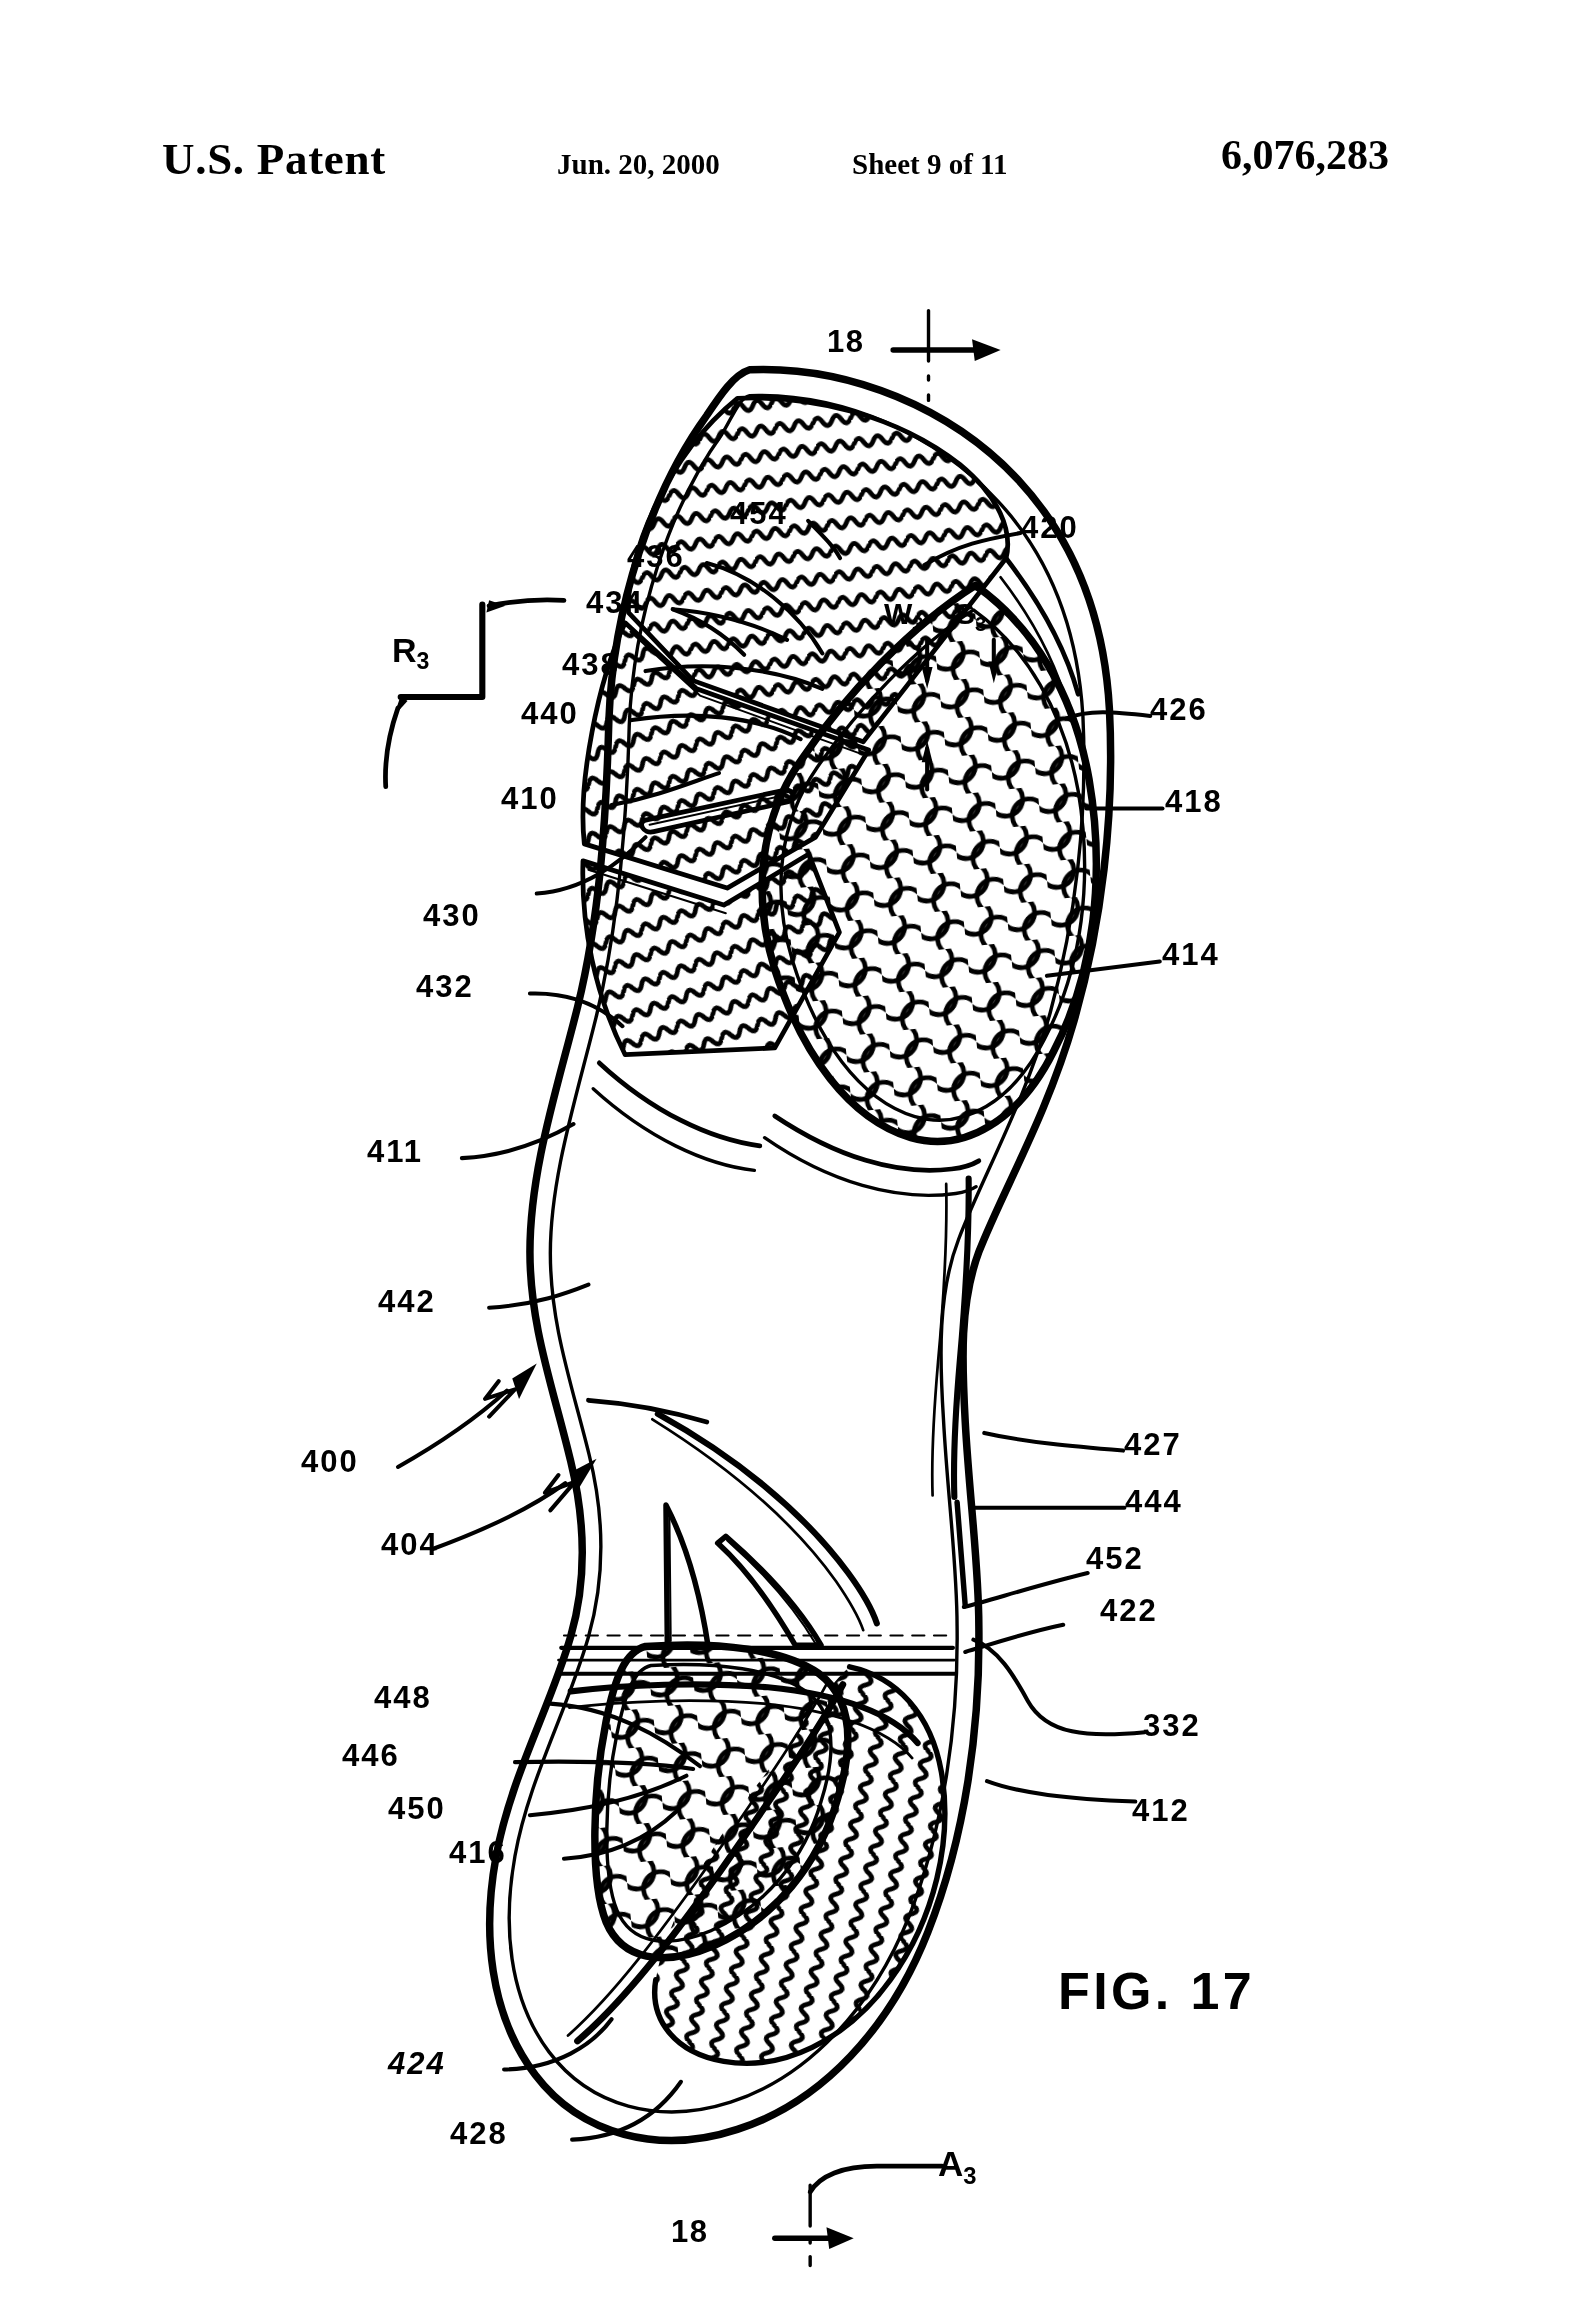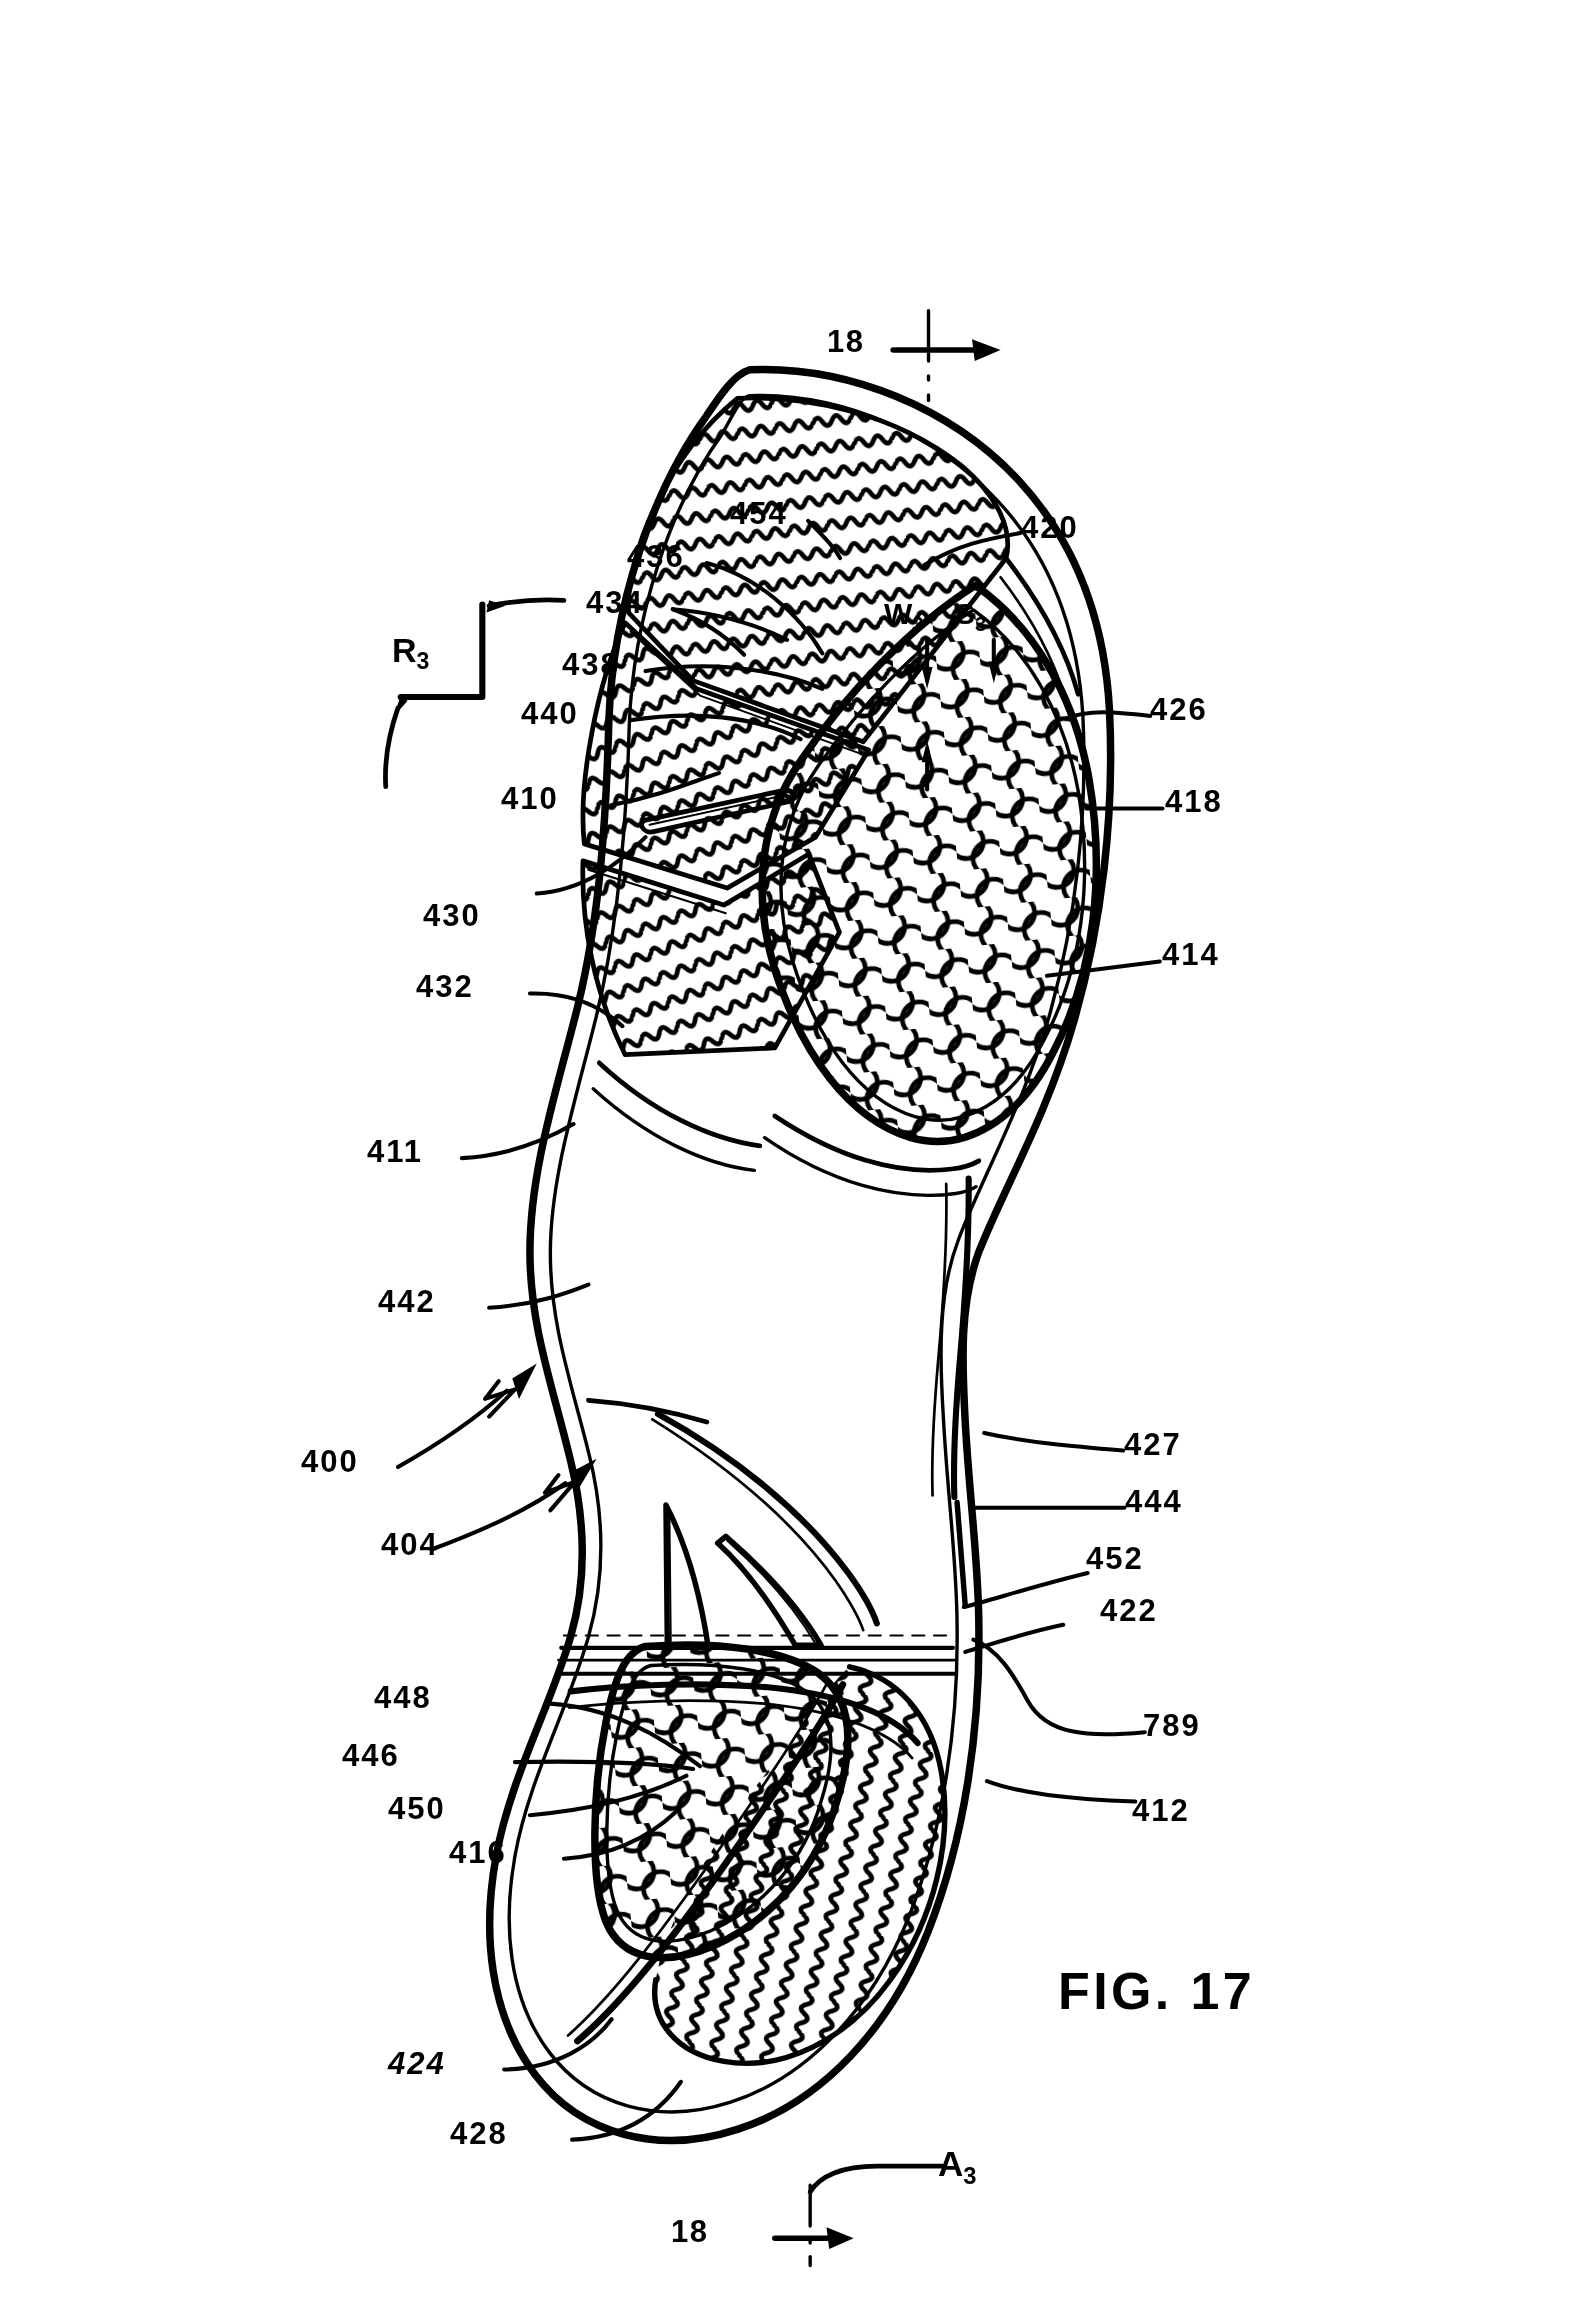--- a/index.html
+++ b/index.html
@@ -69,20 +69,26 @@
     position:absolute;
     font-family:"Liberation Sans", sans-serif;
     font-weight:700;font-size:30px;white-space:nowrap;
   }
 </style>
 </head>
 <body>
 
 <div id="sheet">
 
+  <div class="hdr">
+    <div class="hdr-patent">U.S. Patent</div>
+    <div class="hdr-date">Jun. 20, 2000</div>
+    <div class="hdr-sheet">Sheet 9 of 11</div>
+    <div class="hdr-num">6,076,283</div>
+  </div>
 
   <div id="fig">
 
     <svg viewBox="0 0 2320 3108" xmlns="http://www.w3.org/2000/svg">
       <defs>
 
         <pattern id="wavyA" width="56" height="38" patternUnits="userSpaceOnUse" patternTransform="rotate(-8)">
           <path d="M0 26 q7 -13 14 0 q7 13 14 0 q7 -13 14 0 q7 13 14 0" fill="none" stroke="#000" stroke-width="7" stroke-linecap="round"></path>
         </pattern>
         <pattern id="wavyB" width="56" height="38" patternUnits="userSpaceOnUse" patternTransform="rotate(-20)">
@@ -427,21 +433,21 @@
     <div class="lbl" style="left:1162px;top:735px;">414</div>
 
     <div class="lbl" style="left:1124px;top:1225px;">427</div>
 
     <div class="lbl" style="left:1125px;top:1282px;">444</div>
 
     <div class="lbl" style="left:1086px;top:1339px;">452</div>
 
     <div class="lbl" style="left:1060px;top:1391px;margin-left:40px;">422</div>
 
-    <div class="lbl" style="left:1143px;top:1506px;">789</div>
+    <div class="lbl" style="left:1143px;top:1506px;">332</div>
 
     <div class="lbl" style="left:1132px;top:1576px;margin-top:15px;">412</div>
 
     <div class="dimlbl" style="left:884px;top:393px;">
       <span>W</span><span class="sub">3</span>
     </div>
 
     <div class="dimlbl" style="left:955px;top:393px;">
       <span>S</span><span class="sub">3</span>
     </div>

